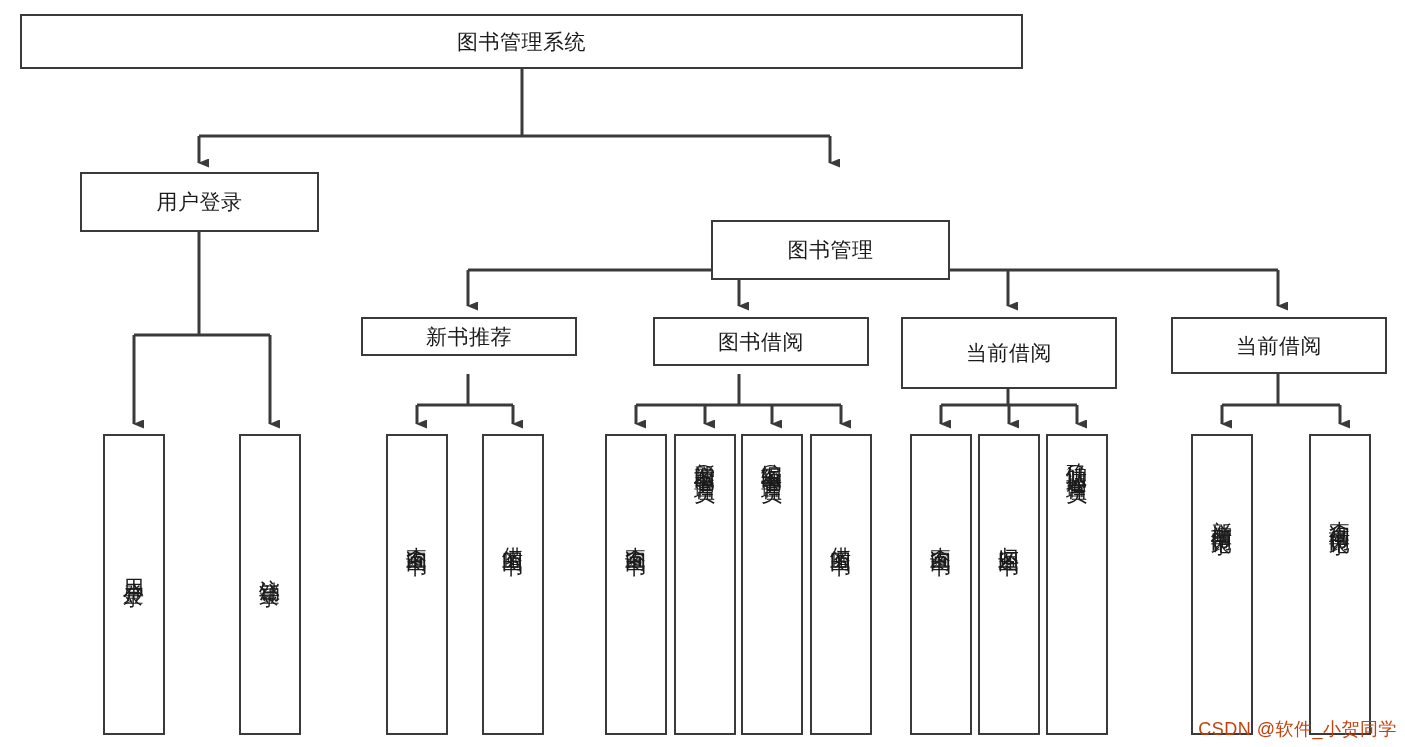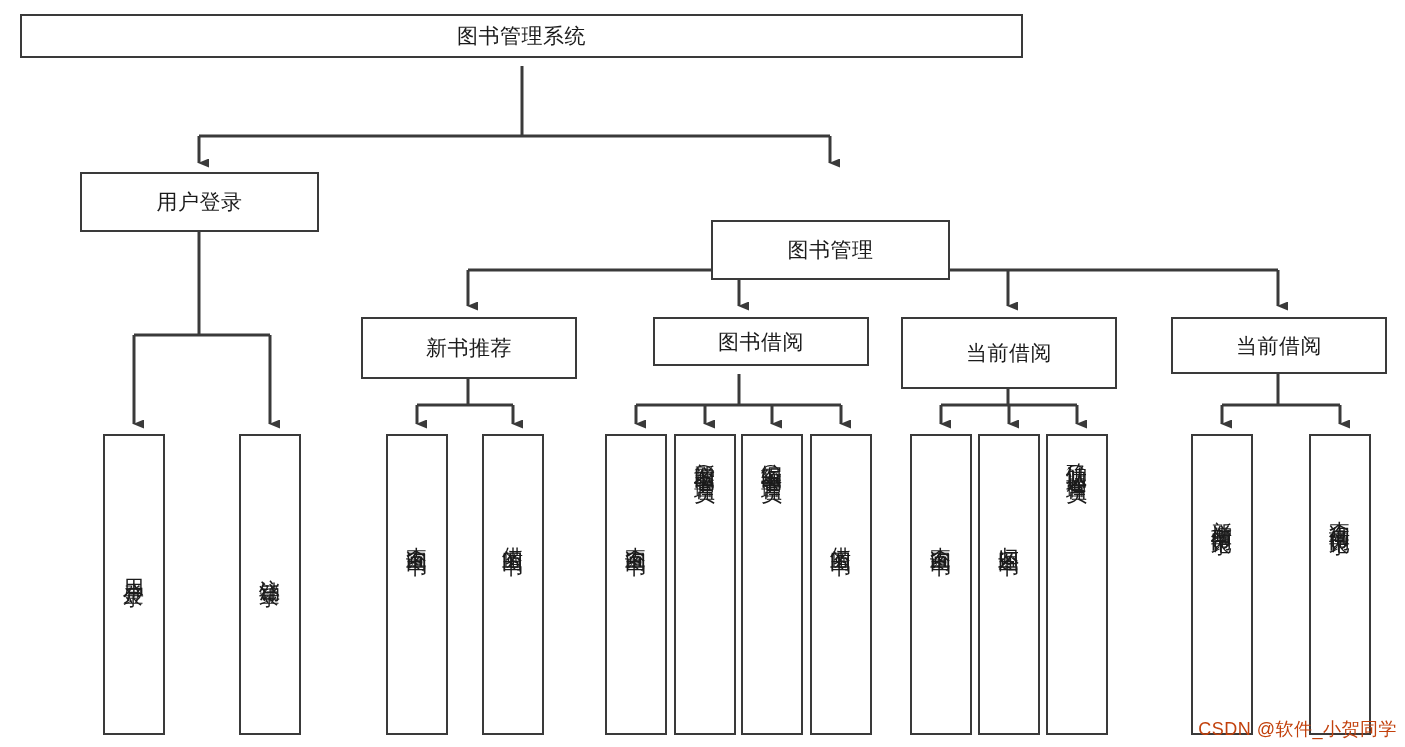--- a/index.html
+++ b/index.html
@@ -128,33 +128,33 @@
       <path d="M1009,405 L1009,424" marker-end="url(#arrowhead)"></path>
       <path d="M1077,405 L1077,424" marker-end="url(#arrowhead)"></path>
 
       <path d="M1278,374 L1278,405"></path>
       <path d="M1222,405 L1340,405"></path>
       <path d="M1222,405 L1222,424" marker-end="url(#arrowhead)"></path>
       <path d="M1340,405 L1340,424" marker-end="url(#arrowhead)"></path>
     </g>
   </svg>
 
-  <div class="node horizontal" style="left:20px; top:14px; width:1003px; height:44px;">
+  <div class="node horizontal" style="left:20px; top:14px; width:1003px; height:55px;">
     <span class="node-label">图书管理系统</span>
   </div>
 
   <div class="node horizontal" style="left:80px; top:172px; width:239px; height:60px;">
     <span class="node-label">用户登录</span>
   </div>
 
   <div class="node horizontal" style="left:711px; top:172px; width:239px; height:60px;margin-top:48px;">
     <span class="node-label">图书管理</span>
   </div>
 
-  <div class="node horizontal" style="left:361px; top:317px; width:216px; height:62px;">
+  <div class="node horizontal" style="left:361px; top:317px; width:216px; height:39px;">
     <span class="node-label">新书推荐</span>
   </div>
 
   <div class="node horizontal" style="left:653px; top:317px; width:216px; height:49px;">
     <span class="node-label">图书借阅</span>
   </div>
 
   <div class="node horizontal" style="left:901px; top:317px; width:216px; height:72px;">
     <span class="node-label">当前借阅</span>
   </div>

